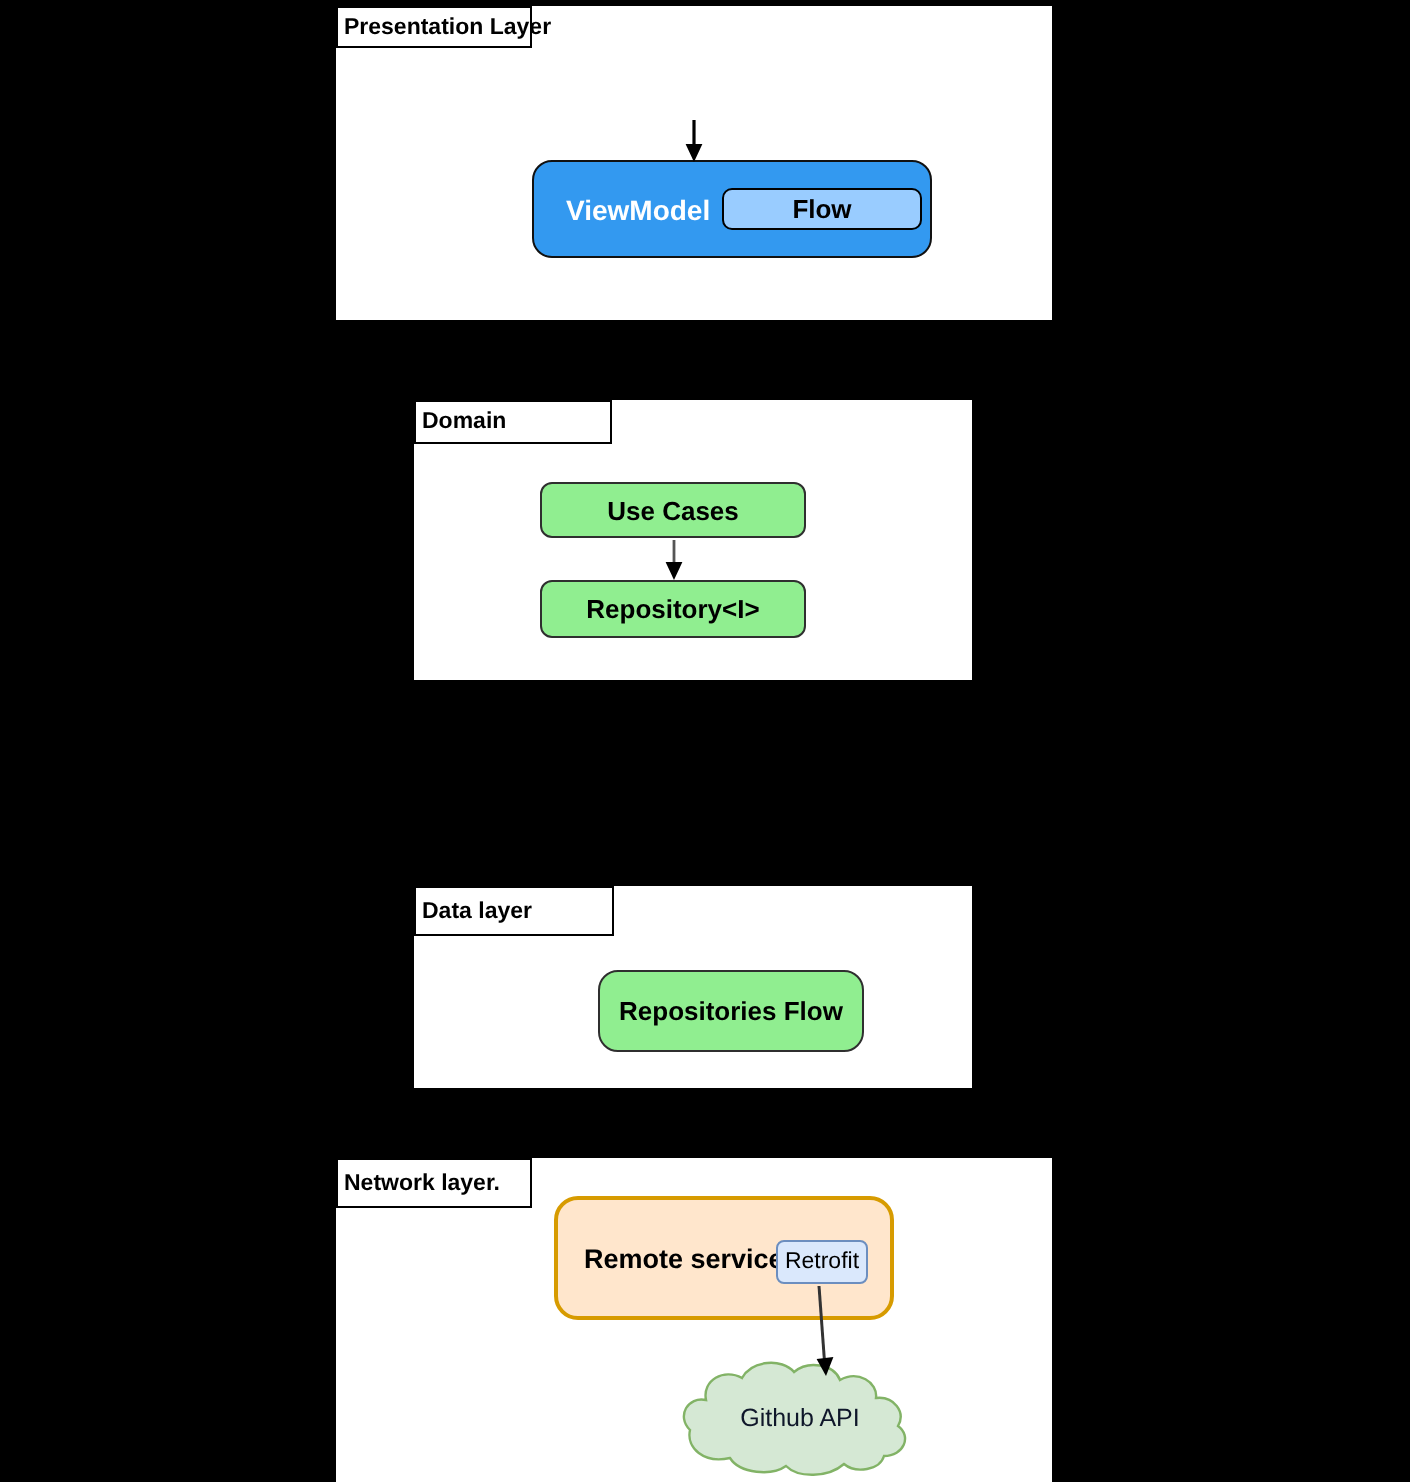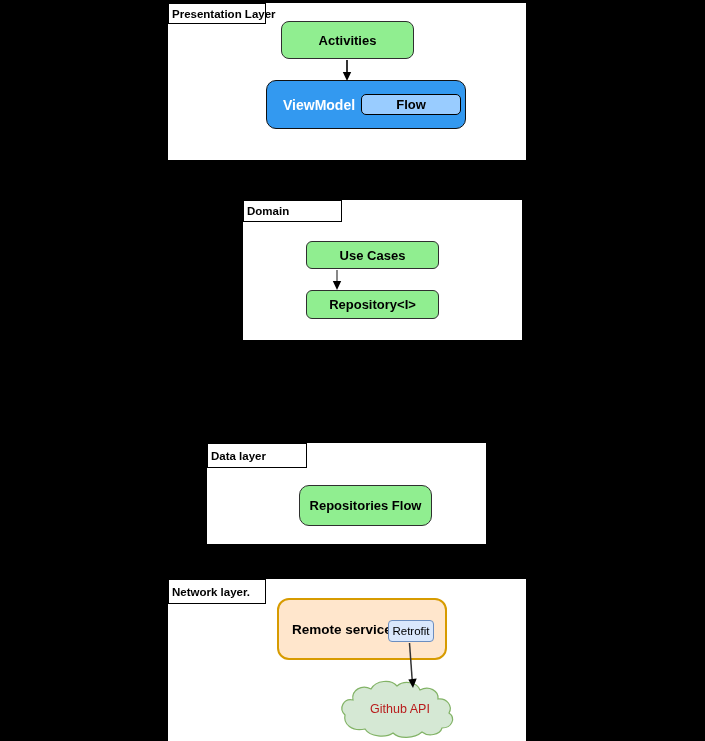--- a/index.html
+++ b/index.html
@@ -43,41 +43,40 @@
   .retrofit {
     position:absolute; left:109px; top:20px; width:46px; height:22px; box-sizing:border-box;
     background:var(--retrofit-fill,#dae8fc); border:1px solid var(--retrofit-border,#6c8ebf);
     border-radius:4px; display:flex; align-items:center; justify-content:center;
     font-size:11.5px; font-weight:normal;
   }
   .cloud-svg { position:absolute; overflow:visible; }
   .cloud-path { fill:var(--cloud-fill,#d5e8d4); stroke:var(--cloud-border,#82b366); stroke-width:1.2; }
   .cloud-label {
     position:absolute; display:flex; align-items:center; justify-content:center;
-    font-size:12.5px; font-weight:normal; color:#b91c1c;
+    font-size:12.5px; font-weight:normal; color:#0f172a;
   }
   .arrows { position:absolute; left:0; top:0; pointer-events:none; }
 </style>
 </head>
 <body>
 
 <div class="canvas">
 
   <div class="section" style="left:168px; top:3px; width:358px; height:157px;">
     <div class="tab" style="width:98px; height:21px;">Presentation Layer</div>
 
-    <div class="node green r8" style="left:113px; top:18px; width:133px; height:38px;">Activities</div>
 
     <div class="node viewmodel r10" style="left:79px; top:77px; width:200px; height:49px;">
       <span class="viewmodel-label">ViewModel</span>
       <div class="flow">Flow</div>
     </div>
   </div>
 
-  <div class="section" style="left:207px; top:200px; width:279px; height:140px;margin-left:36px;">
+  <div class="section" style="left:207px; top:200px; width:279px; height:140px;">
     <div class="tab" style="width:99px; height:22px;">Domain</div>
 
     <div class="node green r6" style="left:63px; top:41px; width:133px; height:28px;">Use Cases</div>
 
     <div class="node green r6" style="left:63px; top:90px; width:133px; height:29px;">Repository&lt;I&gt;</div>
   </div>
 
   <div class="section" style="left:207px; top:443px; width:279px; height:101px;">
     <div class="tab" style="width:100px; height:25px;">Data layer</div>
 

